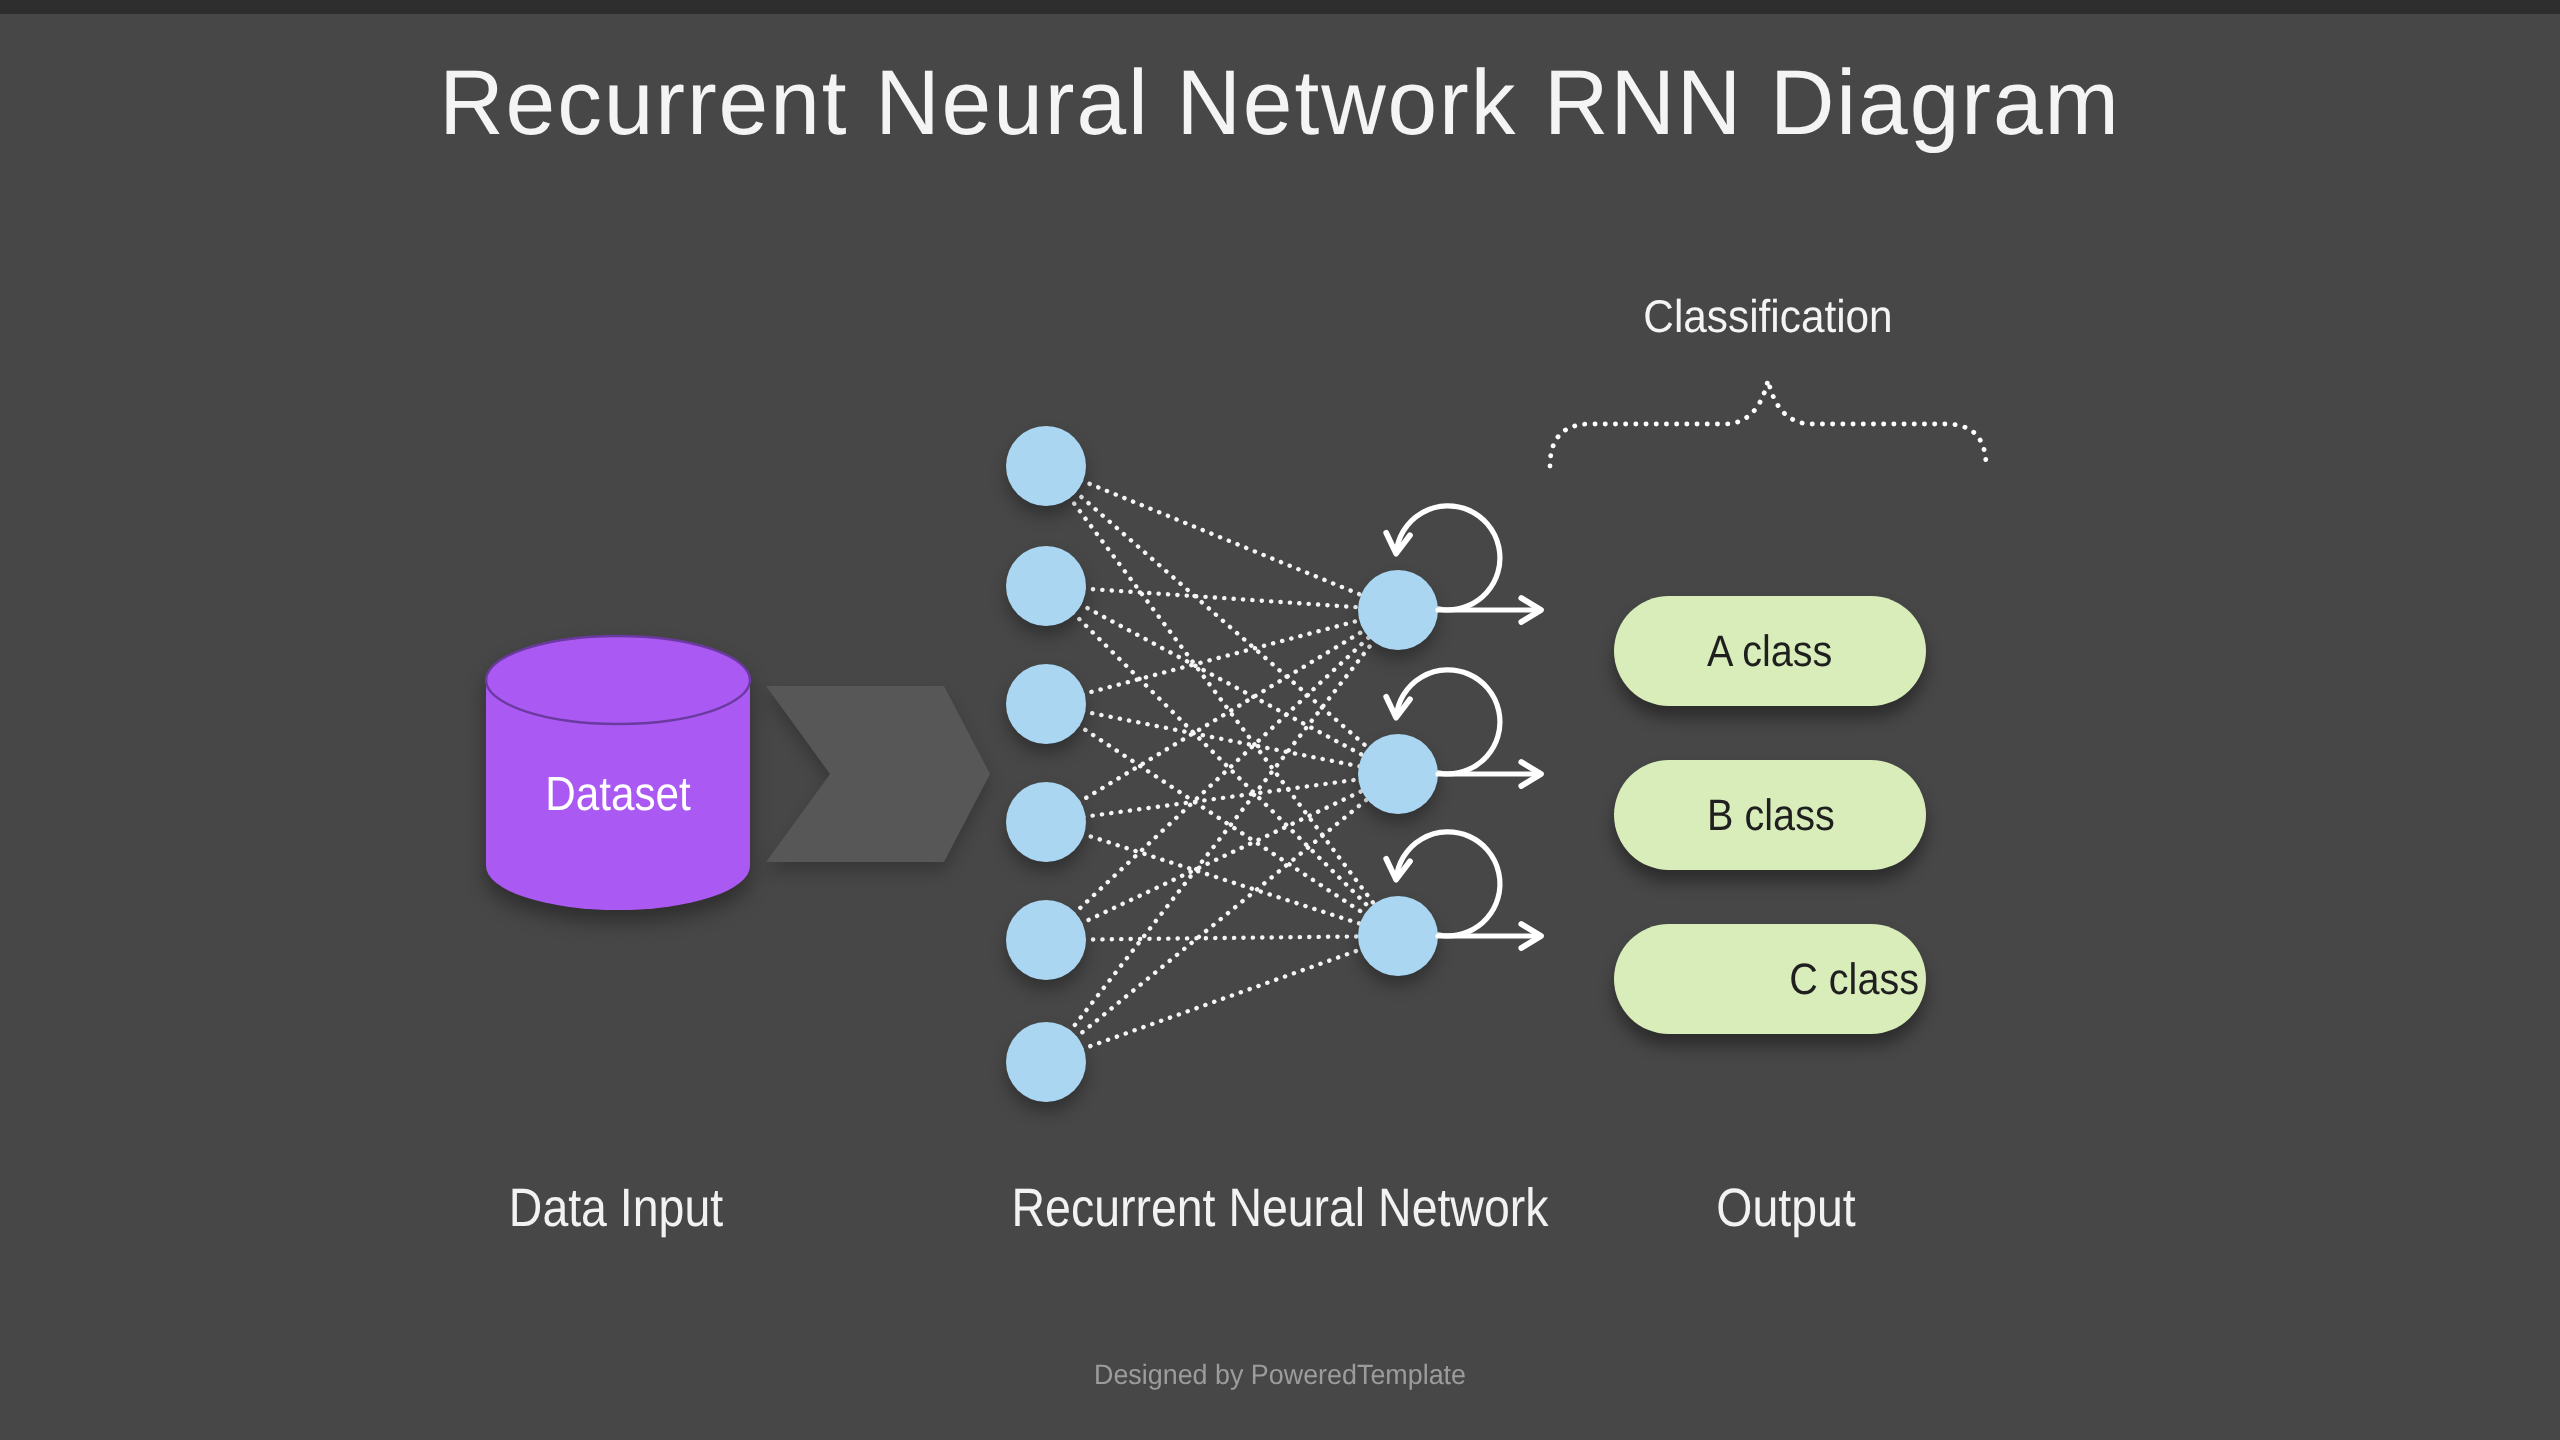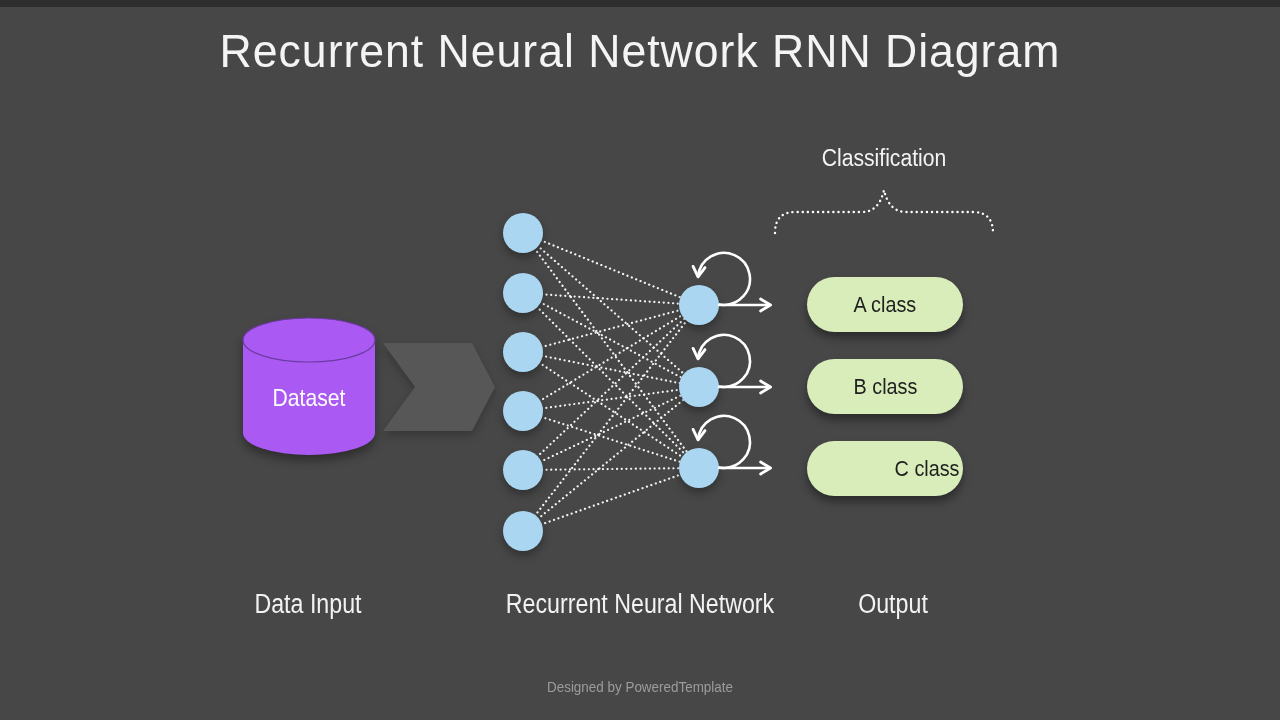--- a/index.html
+++ b/index.html
@@ -29,21 +29,21 @@
   .dataset-label {
     position:absolute; top:384px; left:309px;
     transform:translateX(-50%) scaleX(0.88); transform-origin:center;
     color:#ffffff; font-size:24px; white-space:nowrap;
   }
   .pill {
     position:absolute; left:807px; width:156px; height:55px;
     background:#d8edba; border-radius:28px;
     display:flex; align-items:center; justify-content:center;
     box-shadow:0 6px 8px rgba(0,0,0,0.38);
-    color:#1f1f1f; font-size:22px;
+    color:#1f1f1f; font-size:22px;margin-top:21px;
   }
   .pill span { transform:scaleX(0.9); white-space:nowrap; }
   .pill-a { top:277px; }
   .pill-b { top:359px;align-items:center; }
   .pill-c { top:441px;justify-content:flex-end; }
   .section-label {
     position:absolute; top:589px;
     transform:translateX(-50%) scaleX(0.86); transform-origin:center;
     color:#f2f2f2; font-size:27px; white-space:nowrap;
   }

